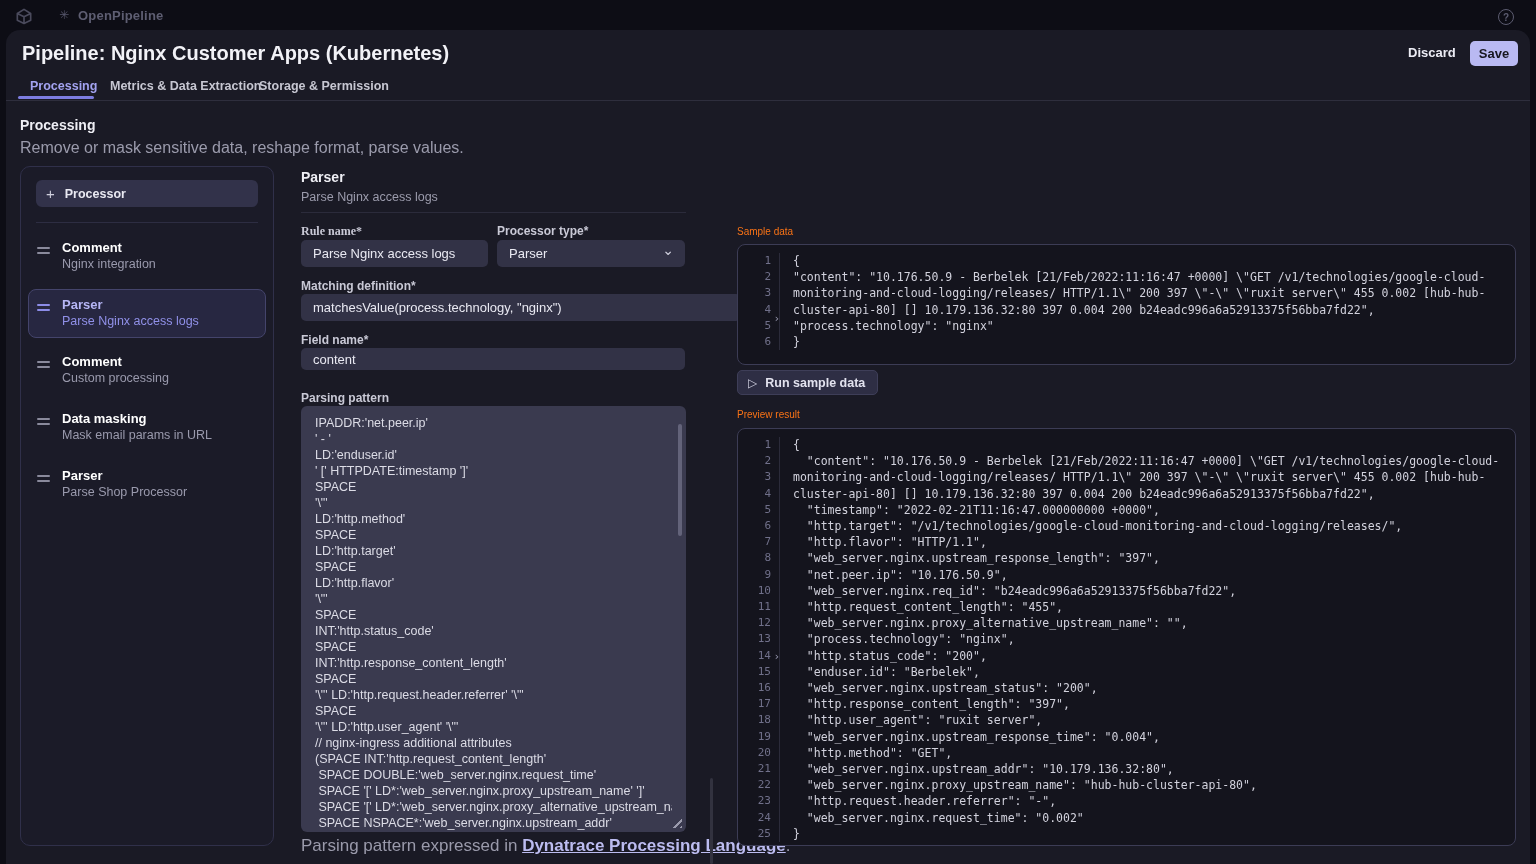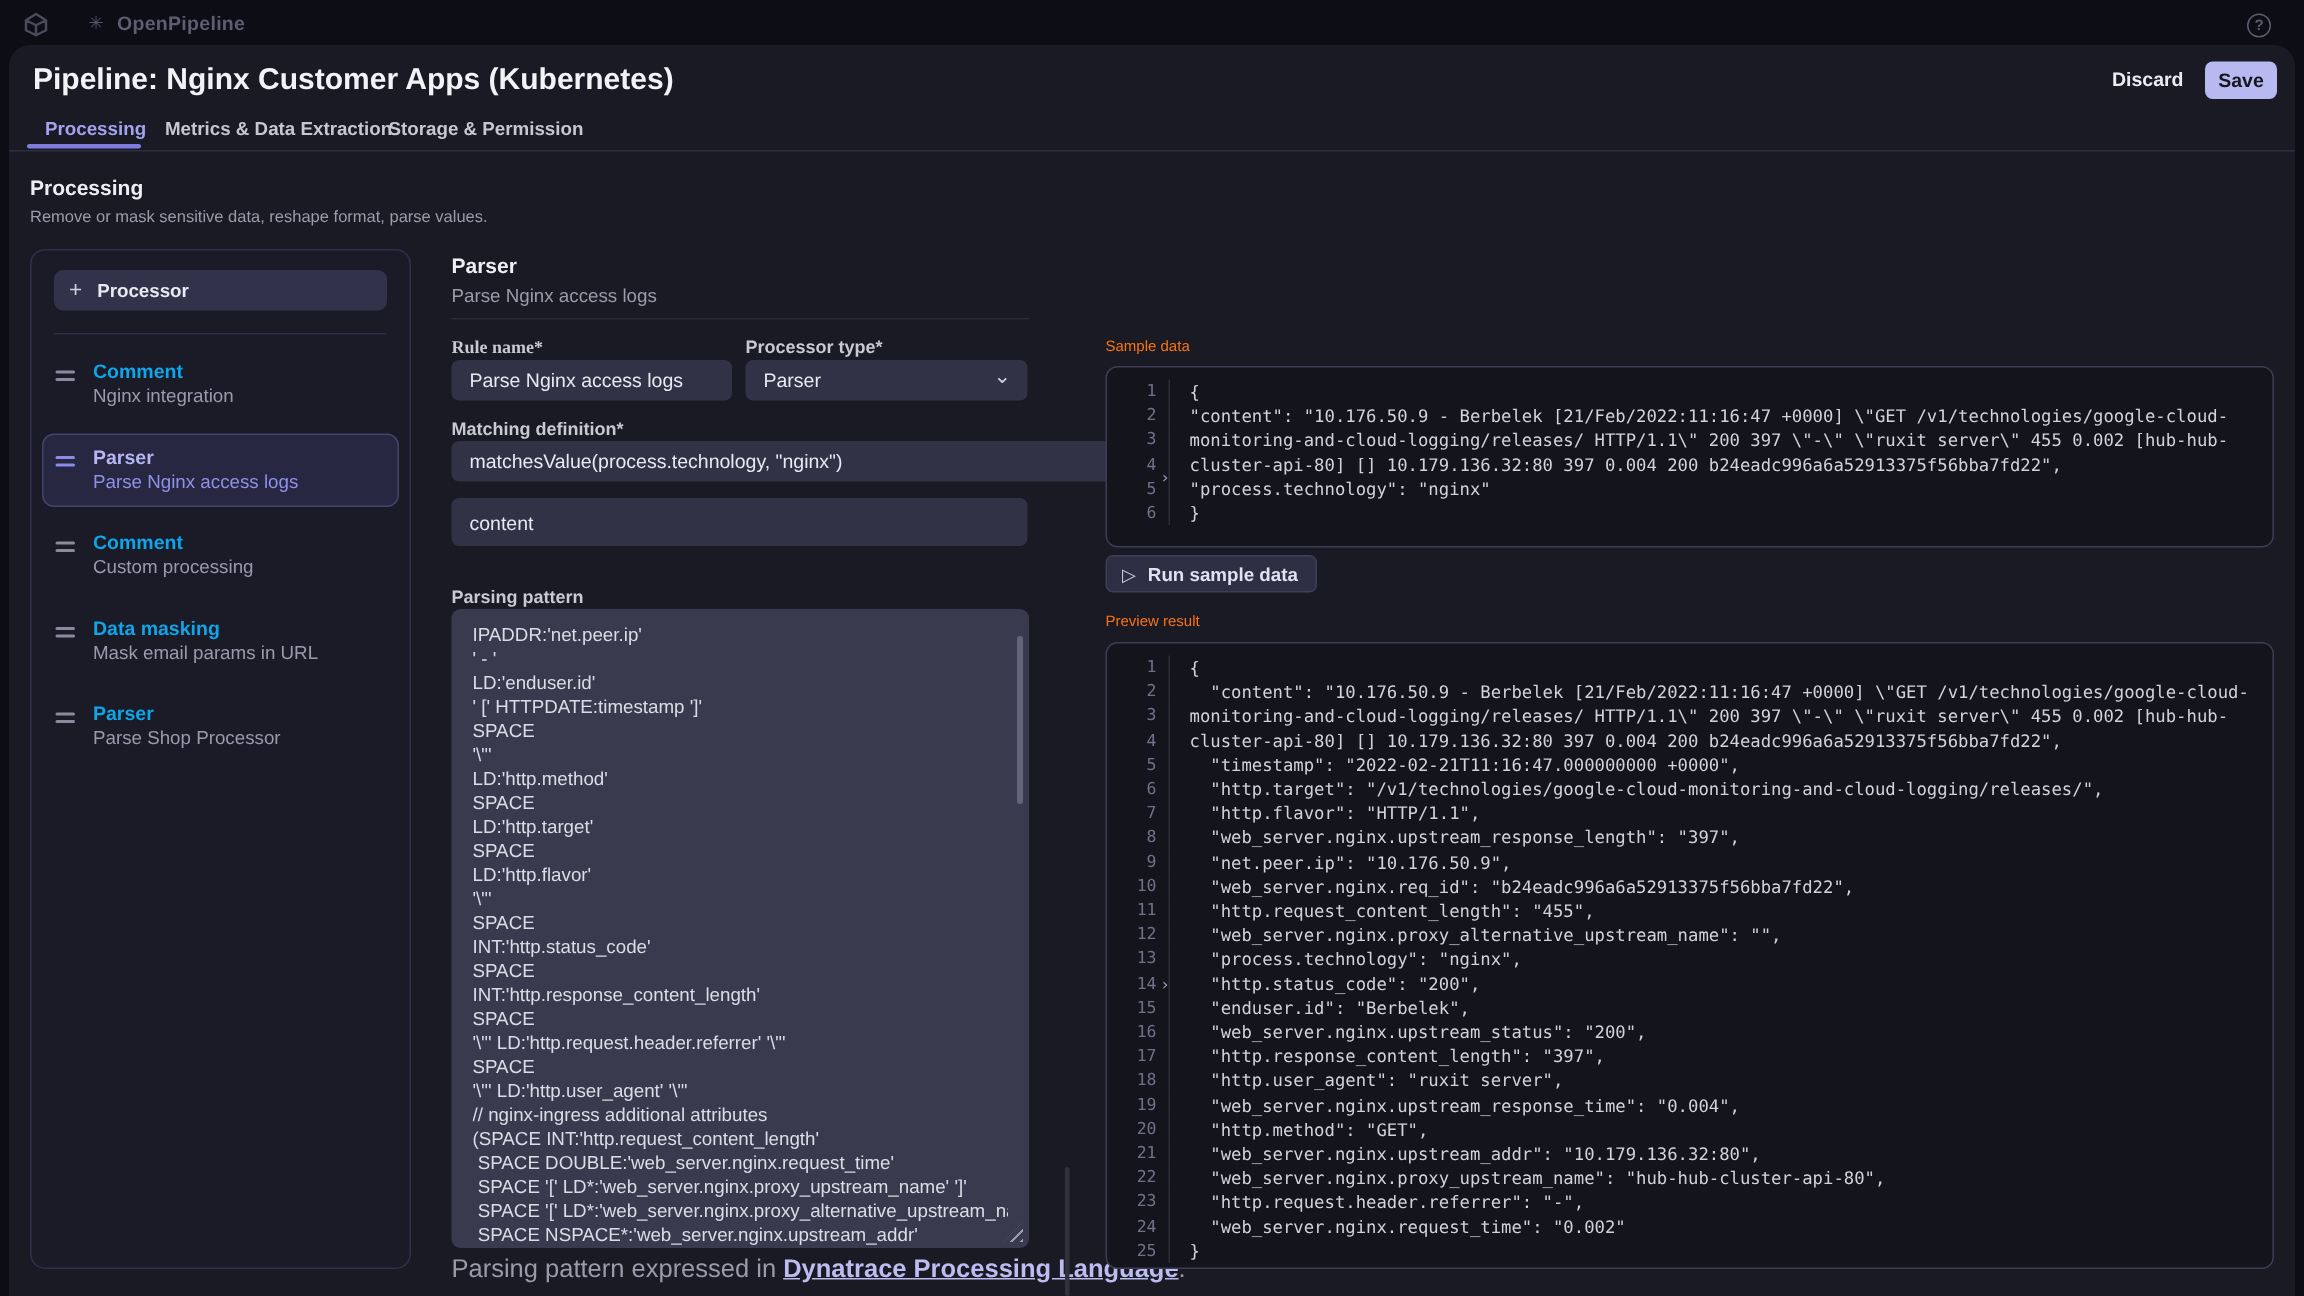--- a/index.html
+++ b/index.html
@@ -24,55 +24,55 @@
   #save-btn { left:1470px; top:41px; width:48px; height:25px; background:#b9b9f2; color:#16161f;
               font-size:13px; font-weight:700; border:none; border-radius:5px;
               display:flex; align-items:center; justify-content:center; cursor:pointer; }
 
   .tab { top:79px; font-size:12.5px; font-weight:700; color:#c7c7d2; cursor:pointer; }
   .tab.active { color:#a3a3f0; }
   #tab-underline { left:18px; top:96px; width:76px; height:3px; background:#7d7de0; border-radius:2px; }
   #tabs-divider { left:6px; top:100px; width:1524px; height:1px; background:#2e2e3d; }
 
   #section-title { left:20px; top:117px; color:#eeeef4; font-size:14px; font-weight:700; }
-  #section-sub { left:20px; top:139px; color:#9b9bac; font-size:11px; }
+  #section-sub { left:20px; top:139px; color:#9b9bac; font-size:16px; }
 
   
   #processor-card { left:20px; top:166px; width:254px; height:680px; background:#1b1b28;
                     border:1px solid #30304a; border-radius:10px; }
   #add-processor { left:36px; top:180px; width:222px; height:27px; background:#32324a;
                    border:none; border-radius:6px; color:#e9e9f2; font-size:12.5px; font-weight:700;
                    display:flex; align-items:center; gap:10px; padding-left:10px; cursor:pointer;
                    font-family:inherit; }
   #add-processor .plus { font-size:15px; font-weight:400; color:#cfcfdd; }
   #card-divider { left:36px; top:222px; width:222px; height:1px; background:#2d2d42; }
   #processor-list { left:28px; top:232px; width:238px; display:flex; flex-direction:column; }
   .proc-item { display:flex; align-items:flex-start; gap:12px; padding:7px 8px; margin-bottom:8px;
                border:1px solid transparent; border-radius:8px; cursor:pointer; }
   .proc-item .drag { margin-top:7px; width:13px; flex:none; }
   .proc-item .drag i { display:block; height:2px; background:#8a8a9c; border-radius:1px; margin-bottom:3px; }
-  .proc-item .p-type { color:#0ea5e9; font-size:13px; font-weight:700; line-height:16px; }
+  .proc-item .p-type { color:#ffffff; font-size:13px; font-weight:700; line-height:16px; }
   .proc-item .p-name { color:#9a9aad; font-size:12.5px; line-height:17px; }
   .proc-item.selected { background:#272741; border-color:#44446b; }
   .proc-item.selected .p-type { color:#b6b6f5; }
   .proc-item.selected .p-name { color:#9090e8; }
   .proc-item.selected .drag i { background:#8c8ce8; }
 
   
   #editor-title { left:301px; top:169px; color:#eeeef4; font-size:14px; font-weight:700; }
   #editor-sub { left:301px; top:190px; color:#9b9bac; font-size:12.5px; }
   #editor-divider { left:301px; top:212px; width:385px; height:1px; background:#2b2b3b; }
   .fld-label { color:#c9c9d6; font-size:12px; font-weight:700; }
   .input { background:#323246; border:none; border-radius:5px; color:#e9e9f2; font-size:13px;
            padding:0 12px; display:flex; align-items:center; font-family:inherit; }
   #rule-name-input { left:301px; top:240px; width:187px; height:27px; }
   #processor-type-select { left:497px; top:240px; width:188px; height:27px; cursor:pointer; }
   #processor-type-select .chev { position:absolute; right:11px; top:2px; color:#cfcfdd; font-size:14px; }
   #matching-input { left:301px; top:294px; width:440px; height:27px; }
-  #field-name-input { left:301px; top:332px; width:384px; height:32px; }
+  #field-name-input { left:301px; top:348px; width:384px; height:22px; }
 
   #pattern-area { left:301px; top:406px; width:385px; height:426px; background:#3a3a4f;
                   border-radius:6px; overflow:hidden; }
   #pattern-text { position:absolute; left:14px; top:9px; right:14px; bottom:0;
                   color:#dcdce6; font-size:12.5px; line-height:16px; white-space:pre; overflow:hidden; }
   #pattern-scrollbar { position:absolute; right:4px; top:18px; width:4px; height:112px;
                        background:#63637a; border-radius:2px; }
   #pattern-resize { position:absolute; right:4px; bottom:4px; width:13px; height:13px;
                     background:repeating-linear-gradient(135deg, transparent 0 3px, #9a9aac 3px 4.5px);
                     clip-path:polygon(100% 0, 100% 100%, 0 100%); cursor:nwse-resize; }

